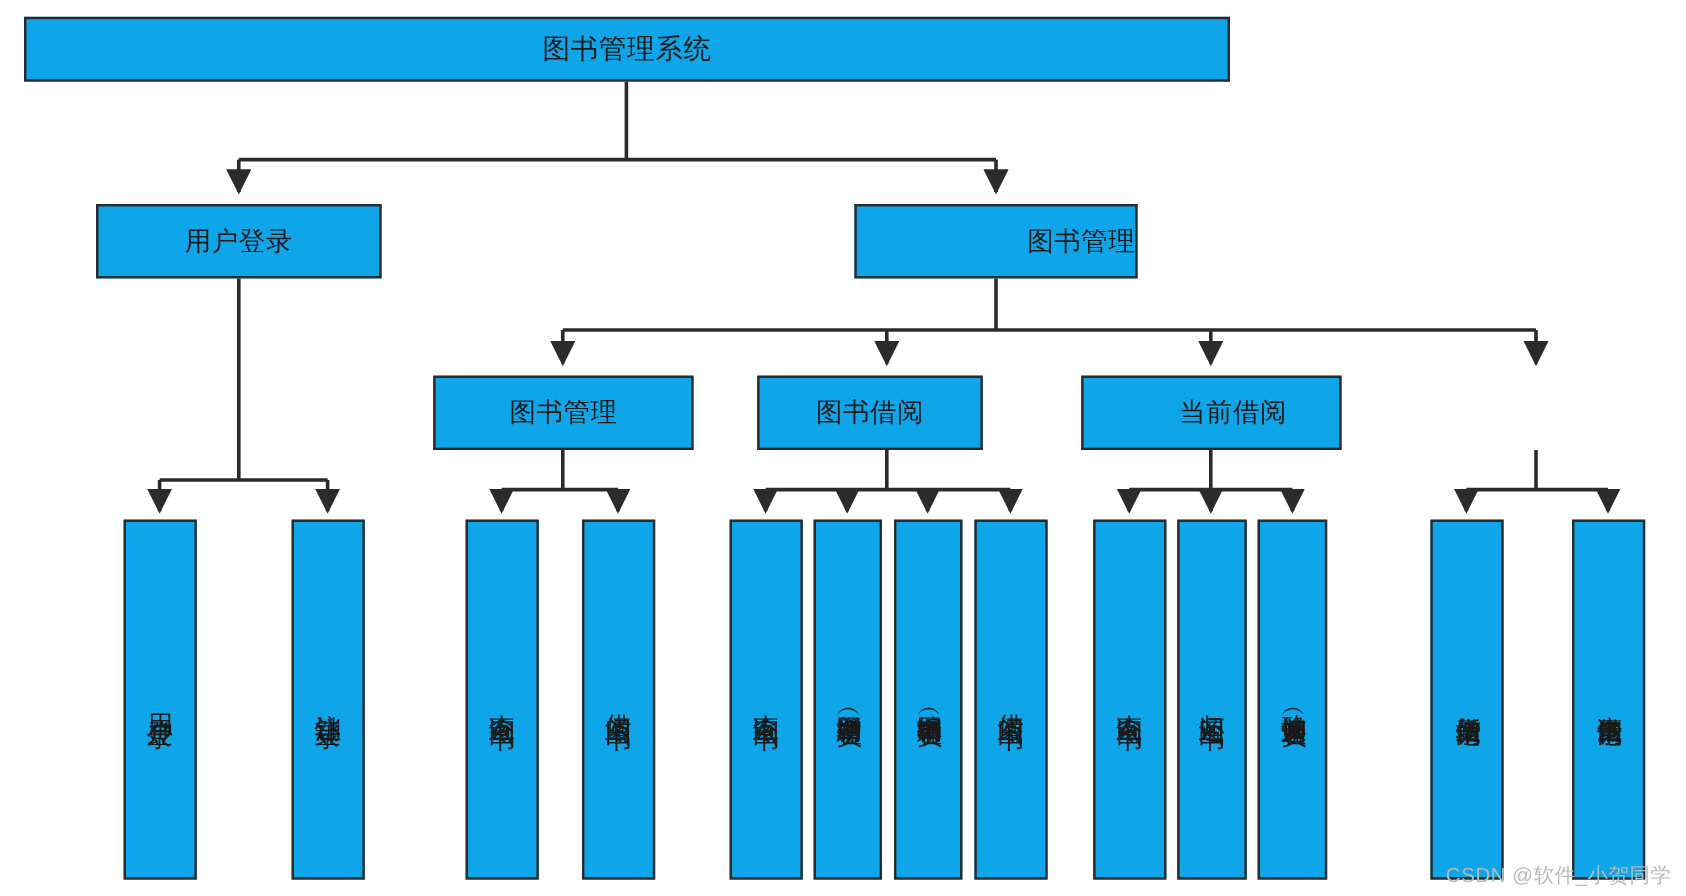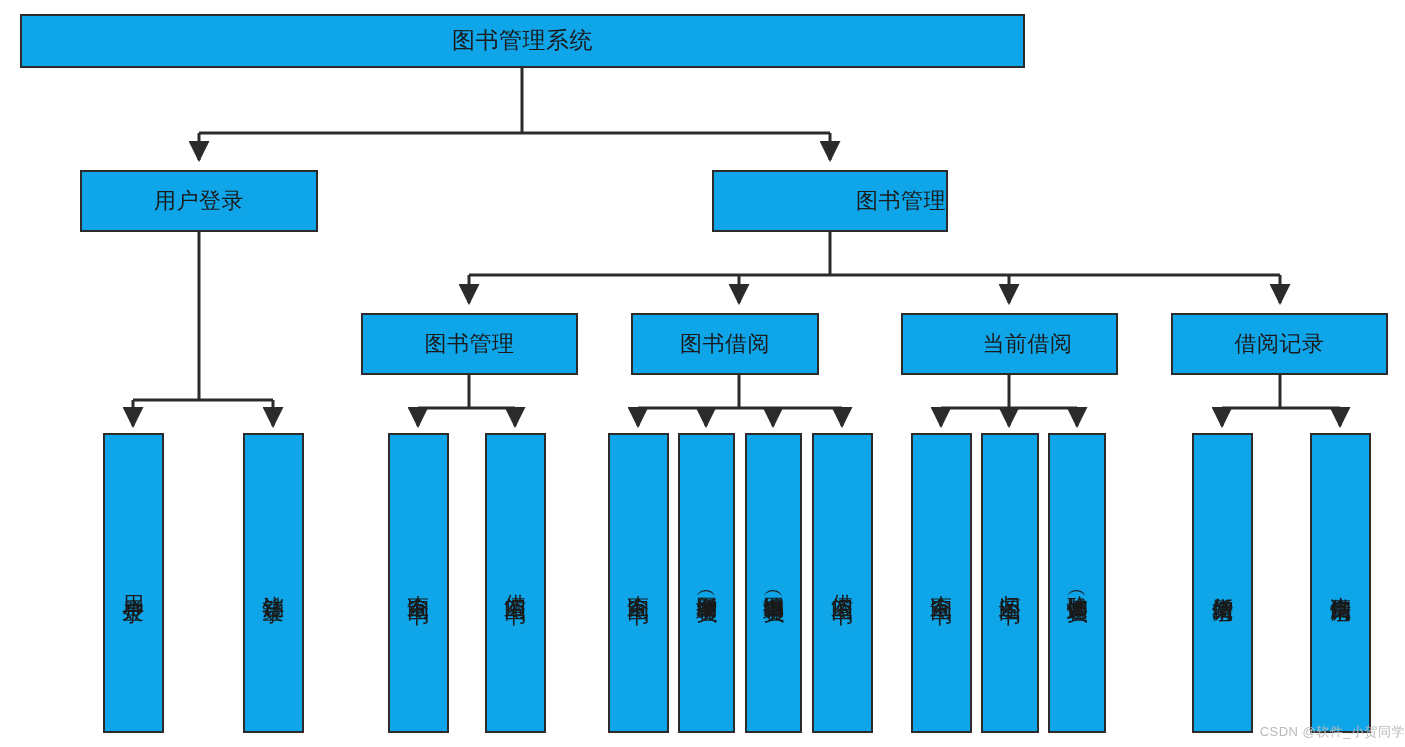--- a/index.html
+++ b/index.html
@@ -54,23 +54,23 @@
     letter-spacing: 3px;
     white-space: nowrap;
     text-align: center;
   }
   .node.v.narrow .vtext {
     font-size: 21px;
     letter-spacing: 1px;
   }
   .watermark {
     position: absolute;
-    right: 0;
+    right: 12px;
     bottom: 6px;
-    font-size: 13px;
+    font-size: 17px;
     color: #b9b9b9;
     letter-spacing: 0.5px;
     white-space: nowrap;
     margin-top: 32px;
   }
 </style>
 </head>
 <body>
 
 <div id="canvas">
@@ -138,23 +138,20 @@
 
   <div class="node h" style="left:361px; top:313px; width:217px; height:62px;">
     <span>图书管理</span>
   </div>
   <div class="node h" style="left:631px; top:313px; width:188px; height:62px;">
     <span>图书借阅</span>
   </div>
   <div class="node h" style="left:901px; top:313px; width:217px; height:62px;padding-left:36px;">
     <span>当前借阅</span>
   </div>
-  <div class="node h" style="left:1171px; top:313px; width:217px; height:62px;">
-    <span>借阅记录</span>
-  </div>
 
   <div class="node v" style="left:103px; top:433px; width:61px; height:300px;">
     <span class="vtext">用户登录</span>
   </div>
   <div class="node v" style="left:243px; top:433px; width:61px; height:300px;">
     <span class="vtext">注销登录</span>
   </div>
 
   <div class="node v" style="left:388px; top:433px; width:61px; height:300px;">
     <span class="vtext">查询图书</span>

